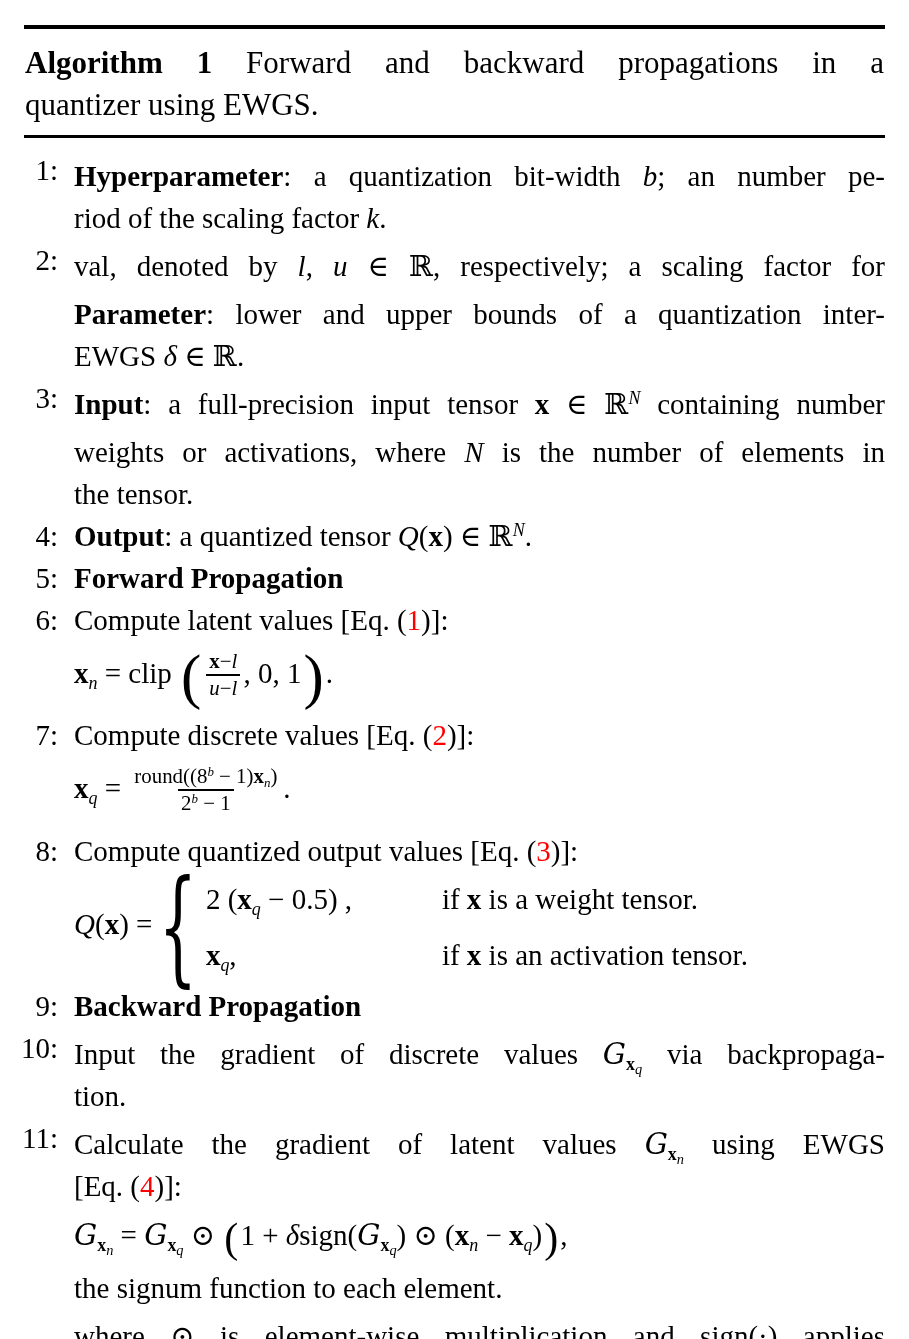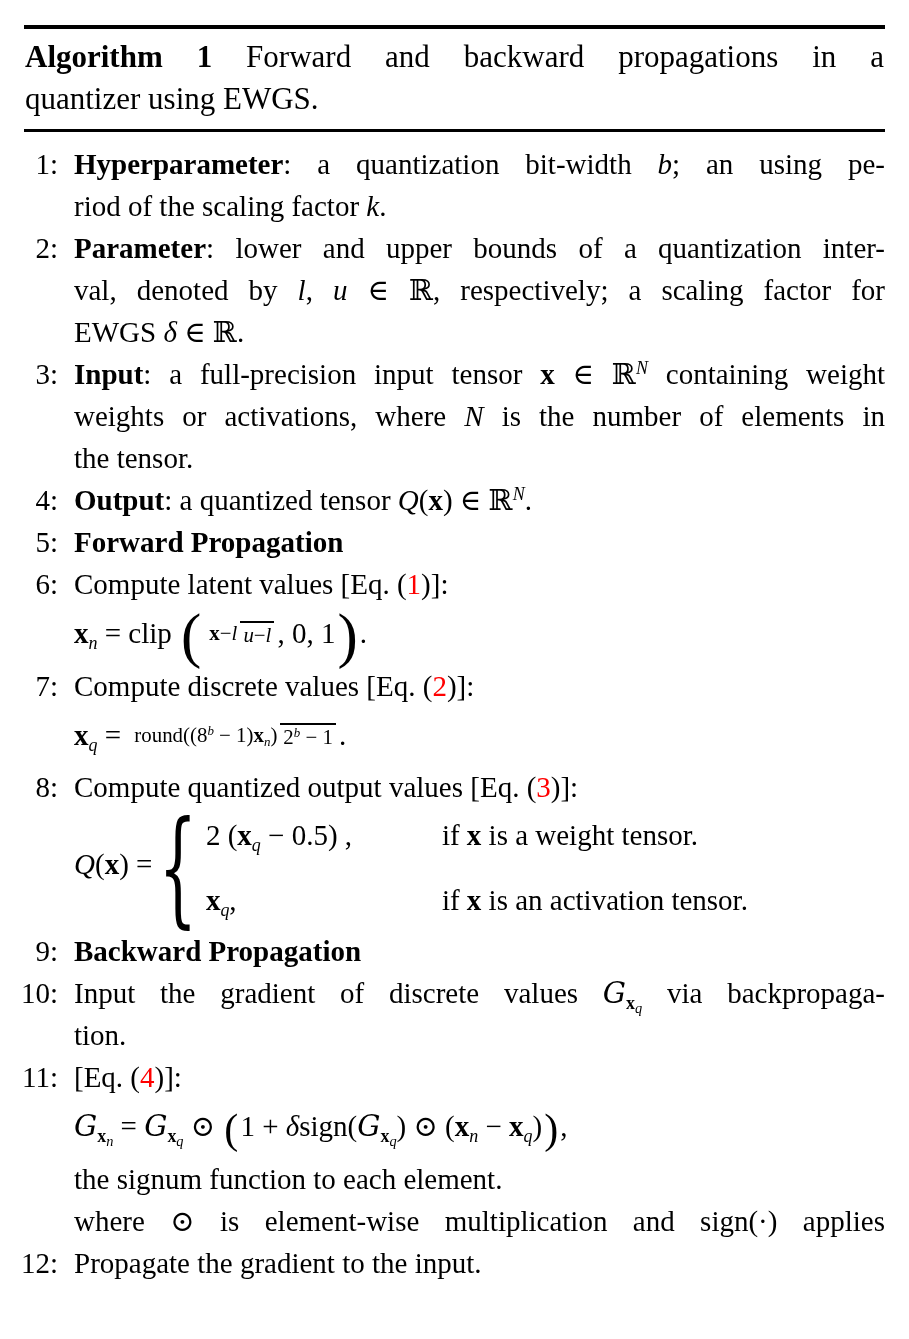--- a/index.html
+++ b/index.html
@@ -11,84 +11,84 @@
   body{
     width:909px;height:1339px;overflow:hidden;
     background:var(--bg);color:var(--ink);
     font-family:"Liberation Serif","DejaVu Serif","DejaVu Sans",serif;
   }
   .algo{margin:0 24px;padding-top:25px;}
   .rule{background:var(--ink);}
   .rule.thick{height:4px;}
   .rule.thin{height:3px;}
   .title{font-size:31px;line-height:45px;padding:7px 1px 9px 1px;}
-  .row.just{text-align:justify;text-align-last:justify;}
+  .row.just{text-align:justify;text-align-last:justify;margin-top:6px;}
   .lines{padding:11px 0 14px 0;font-size:29px;}
   .algo-line{display:flex;align-items:flex-start;}
   .num{flex:none;width:46px;padding-right:16px;margin-left:-12px;text-align:right;line-height:42px;}
   .lbody{flex:1;min-width:0;}
   .row{line-height:42px;}
   .row.eq{padding:10px 0 12px 0;line-height:1.3;}
   .b{font-weight:bold;}
   .i{font-style:italic;}
   .red{color:var(--ref);}
   .cal{font-style:italic;font-family:"DejaVu Serif",serif;}
   .sb{font-size:0.62em;vertical-align:-0.32em;line-height:0;}
   .sb .sb{font-size:0.8em;vertical-align:-0.3em;}
   .sp{font-size:0.62em;vertical-align:0.55em;line-height:0;}
   .frac{
-    display:inline-flex;
+    display:inline-flex;flex-direction:column;align-items:center;
     vertical-align:middle;font-size:0.72em;line-height:1.18;
     margin:0 3px;position:relative;top:-2px;
   }
   .fnum{padding:0 3px;}
   .fden{border-top:2px solid var(--ink);padding:0 3px;}
   .bp{
     display:inline-block;font-size:2.1em;line-height:0;
     vertical-align:middle;margin:0 2px;font-weight:400;
   }
   .cases{display:inline-flex;align-items:center;vertical-align:middle;margin-left:6px;}
   .brace{
     display:inline-block;font-size:2.1em;line-height:1;width:0.55em;
     transform:scaleY(2.05);transform-origin:center;margin-right:14px;
     font-family:"DejaVu Serif",serif;
   }
-  .cgrid{display:grid;grid-template-columns:236px auto;row-gap:30px;align-items:baseline;}
+  .cgrid{display:grid;grid-template-columns:236px auto;row-gap:22px;align-items:baseline;}
   .cell{line-height:1.2;white-space:nowrap;}
 </style>
 </head>
 <body>
 
 <div class="algo">
   <div class="rule thick"></div>
   <div class="title" id="algo-title">
       <div class="row just"><span class="t b">Algorithm 1</span><span class="t"> Forward and backward propagations in a</span></div>
       <div class="row"><span class="t">quantizer using EWGS.</span></div>
     </div>
   <div class="rule thin"></div>
   <div class="lines" id="algo-lines">
       <div class="algo-line">
         <div class="num">1:</div>
         <div class="lbody">
-          <div class="row just"><span class="t b">Hyperparameter</span><span class="t">: a quantization bit-width </span><span class="t i">b</span><span class="t">; an using pe-</span></div>
+          <div class="row just"><span class="t b">Hyperparameter</span><span class="t">: a quantization bit-width </span><span class="t i">b</span><span class="t">; an number pe-</span></div>
           <div class="row"><span class="t">riod of the scaling factor </span><span class="t i">k</span><span class="t">.</span></div>
         </div>
       </div>
       <div class="algo-line">
         <div class="num">2:</div>
         <div class="lbody">
+          <div class="row just"><span class="t">val, denoted by </span><span class="t i">l</span><span class="t">, </span><span class="t i">u</span><span class="t"> ∈ ℝ, respectively; a scaling factor for</span></div>
           <div class="row just"><span class="t b">Parameter</span><span class="t">: lower and upper bounds of a quantization inter-</span></div>
-          <div class="row just"><span class="t">val, denoted by </span><span class="t i">l</span><span class="t">, </span><span class="t i">u</span><span class="t"> ∈ ℝ, respectively; a scaling factor for</span></div>
           <div class="row"><span class="t">EWGS </span><span class="t i">δ</span><span class="t"> ∈ ℝ.</span></div>
         </div>
       </div>
       <div class="algo-line">
         <div class="num">3:</div>
         <div class="lbody">
-          <div class="row just"><span class="t b">Input</span><span class="t">: a full-precision input tensor </span><span class="t b">x</span><span class="t"> ∈ ℝ</span><span class="sp"><span class="t i">N</span></span><span class="t"> containing weight</span></div>
+          <div class="row just"><span class="t b">Input</span><span class="t">: a full-precision input tensor </span><span class="t b">x</span><span class="t"> ∈ ℝ</span><span class="sp"><span class="t i">N</span></span><span class="t"> containing number</span></div>
           <div class="row just"><span class="t">weights or activations, where </span><span class="t i">N</span><span class="t"> is the number of elements in</span></div>
           <div class="row"><span class="t">the tensor.</span></div>
         </div>
       </div>
       <div class="algo-line">
         <div class="num">4:</div>
         <div class="lbody">
           <div class="row"><span class="t b">Output</span><span class="t">: a quantized tensor </span><span class="t i">Q</span><span class="t">(</span><span class="t b">x</span><span class="t">) ∈ ℝ</span><span class="sp"><span class="t i">N</span></span><span class="t">.</span></div>
         </div>
       </div>
@@ -142,20 +142,21 @@
       <div class="algo-line">
         <div class="num">10:</div>
         <div class="lbody">
           <div class="row just"><span class="t">Input the gradient of discrete values </span><span class="t cal">G</span><span class="sb"><span class="t b">x</span><span class="sb"><span class="t i">q</span></span></span><span class="t"> via backpropaga-</span></div>
           <div class="row"><span class="t">tion.</span></div>
         </div>
       </div>
       <div class="algo-line">
         <div class="num">11:</div>
         <div class="lbody">
+          <div class="row just"><span class="t">Calculate the gradient of latent values </span><span class="t cal">G</span><span class="sb"><span class="t b">x</span><span class="sb"><span class="t i">n</span></span></span><span class="t"> using EWGS</span></div>
           <div class="row"><span class="t">[Eq. (</span><span class="t red">4</span><span class="t">)]:</span></div>
           <div class="row eq"><span class="t cal">G</span><span class="sb"><span class="t b">x</span><span class="sb"><span class="t i">n</span></span></span><span class="t"> = </span><span class="t cal">G</span><span class="sb"><span class="t b">x</span><span class="sb"><span class="t i">q</span></span></span><span class="t"> ⊙ </span><span class="bp" style="font-size: 1.45em;">(</span><span class="t">1 + </span><span class="t i">δ</span><span class="t">sign(</span><span class="t cal">G</span><span class="sb"><span class="t b">x</span><span class="sb"><span class="t i">q</span></span></span><span class="t">) ⊙ (</span><span class="t b">x</span><span class="sb"><span class="t i">n</span></span><span class="t"> − </span><span class="t b">x</span><span class="sb"><span class="t i">q</span></span><span class="t">)</span><span class="bp" style="font-size: 1.45em;">)</span><span class="t">,</span></div>
           <div class="row"><span class="t">the signum function to each element.</span></div>
           <div class="row just"><span class="t">where ⊙ is element-wise multiplication and sign(·) applies</span></div>
         </div>
       </div>
       <div class="algo-line">
         <div class="num">12:</div>
         <div class="lbody">
           <div class="row"><span class="t">Propagate the gradient to the input.</span></div>

